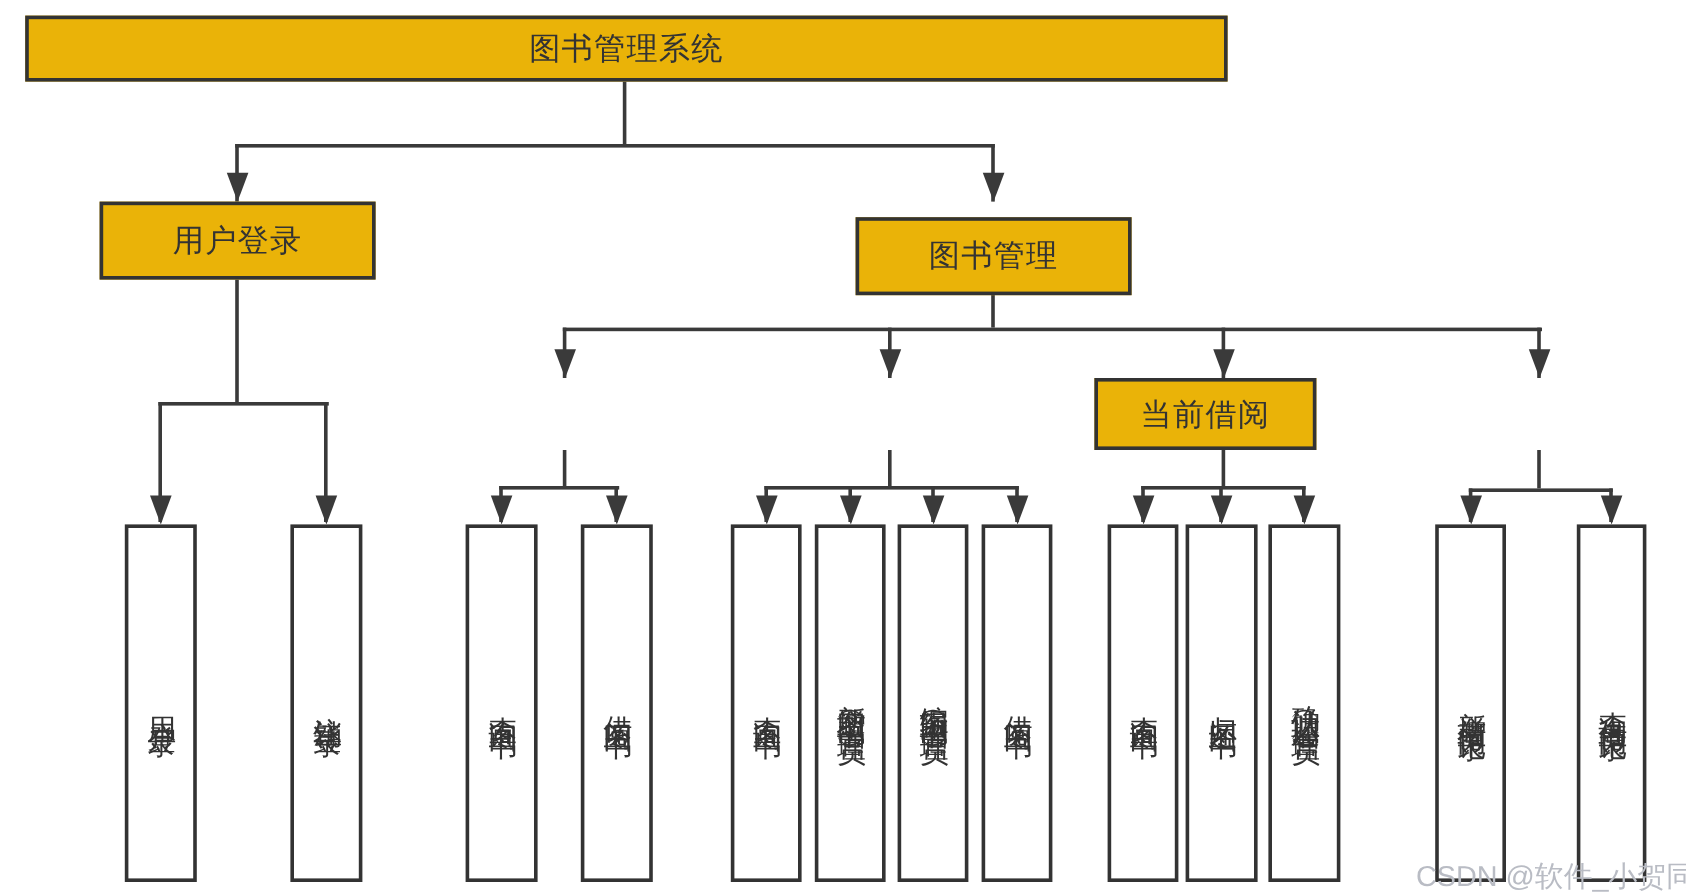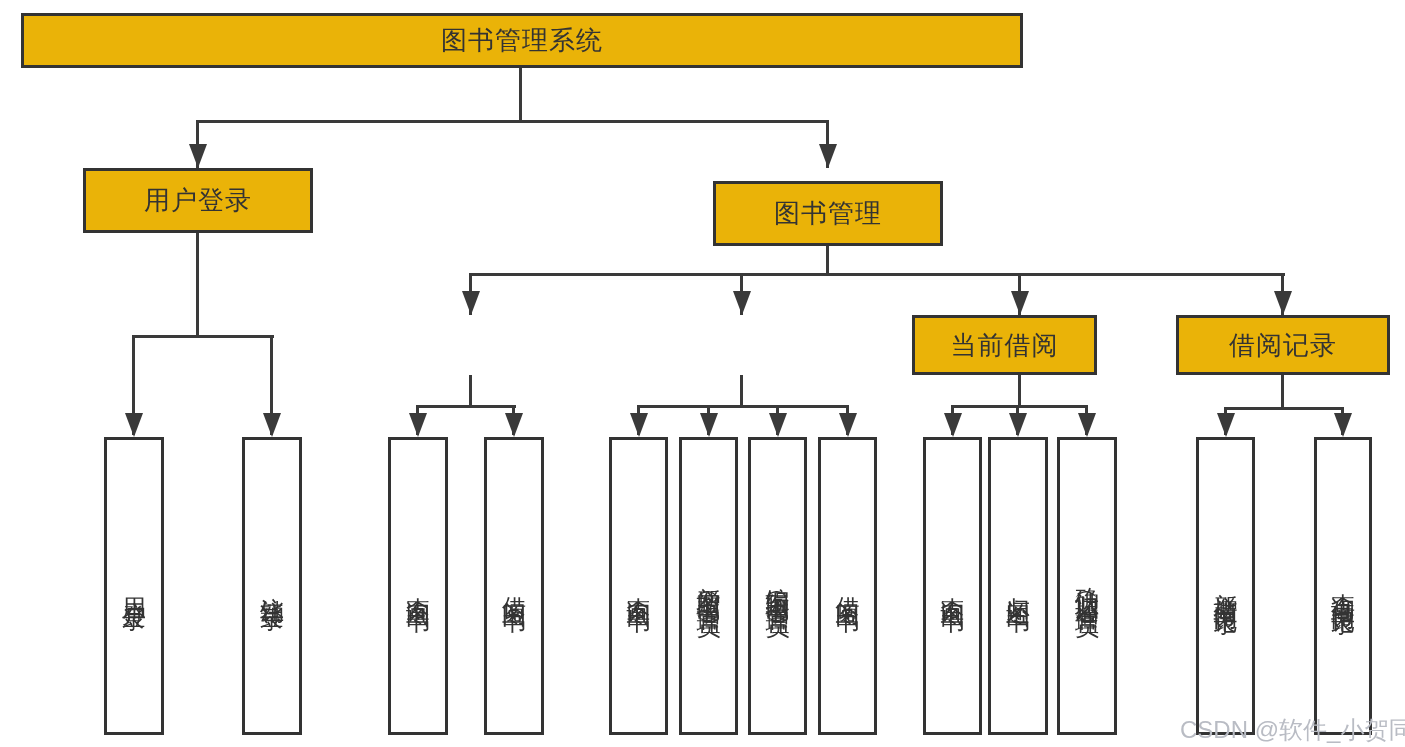--- a/index.html
+++ b/index.html
@@ -89,23 +89,20 @@
   <div class="nd" style="left:83px;top:168px;width:230px;height:65px;">
     <span class="hlabel">用户登录</span>
   </div>
   <div class="nd" style="left:713px;top:168px;width:230px;height:65px;margin-top:13px;">
     <span class="hlabel">图书管理</span>
   </div>
 
   <div class="nd" style="left:912px;top:315px;width:185px;height:60px;">
     <span class="hlabel">当前借阅</span>
   </div>
-  <div class="nd" style="left:1176px;top:315px;width:214px;height:60px;">
-    <span class="hlabel">借阅记录</span>
-  </div>
 
   <div class="vnd" style="left:104px;top:437px;width:60px;height:298px;">
     <span class="vtext">用户登录</span>
   </div>
   <div class="vnd" style="left:242px;top:437px;width:60px;height:298px;">
     <span class="vtext">注销登录</span>
   </div>
 
   <div class="vnd" style="left:388px;top:437px;width:60px;height:298px;">
     <span class="vtext">查询图书</span>

